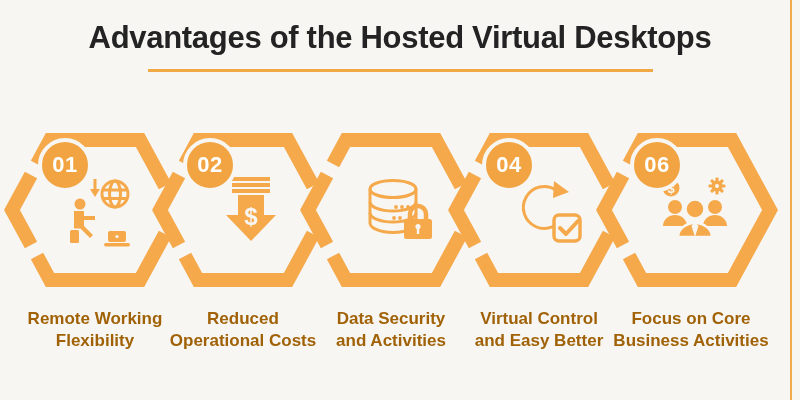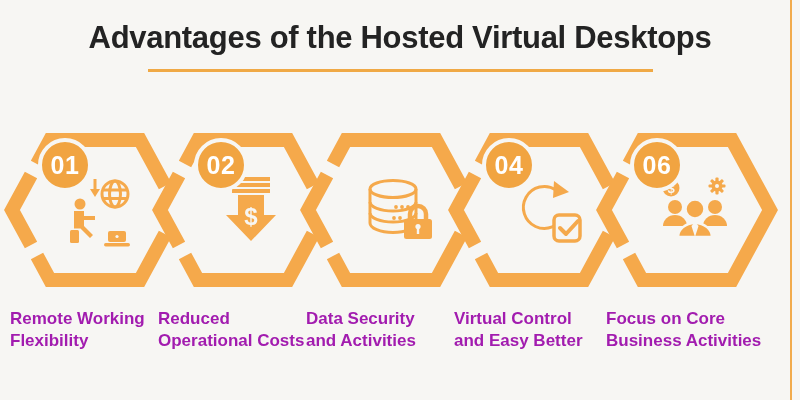--- a/index.html
+++ b/index.html
@@ -9,23 +9,23 @@
   .title{margin:0;padding-top:20px;text-align:center;font-size:31px;font-weight:700;
          color:#232323;letter-spacing:-0.3px;}
   .title-underline{width:505px;height:3px;background:#f0a945;margin:13px auto 0 auto;}
   .chain-svg{position:absolute;left:0;top:100px;width:800px;height:200px;}
   .hex-stroke{fill:none;stroke:#f5a94b;stroke-width:14;stroke-linejoin:miter;stroke-linecap:butt;}
   .icon-fill{fill:#f5a94b;}
   .icon-line{fill:none;stroke:#f5a94b;stroke-width:3;}
   .badge{position:absolute;top:138px;width:46px;height:46px;border-radius:50%;
          background:#f1a441;border:4px solid #f7f6f3;box-sizing:content-box;
          display:flex;align-items:center;justify-content:center;
-         color:#fff;font-size:25px;font-weight:700;letter-spacing:0.5px;}
-  .step-label{position:absolute;top:308px;width:170px;
-              font-size:17px;font-weight:700;line-height:1.28;color:#a21caf;}
+         color:#fff;font-size:22px;font-weight:700;letter-spacing:0.5px;}
+  .step-label{position:absolute;top:308px;width:170px;text-align:center;
+              font-size:17px;font-weight:700;line-height:1.28;color:#a16207;}
   .step-label span{display:block;}
   .right-border{position:absolute;top:0;right:8px;width:2px;height:400px;background:#f2ab4c;}
   svg text{font-family:"Liberation Sans", sans-serif;font-weight:bold;}
 </style>
 </head>
 <body>
 
 <div class="stage">
 
   <h1 class="title">Advantages of the Hosted Virtual Desktops</h1>
@@ -123,21 +123,21 @@
       <path class="icon-fill" d="M3 49 a12 11 0 0 1 24 0 Z"></path>
       <circle class="icon-fill" cx="55" cy="30" r="7"></circle>
       <path class="icon-fill" d="M43 49 a12 11 0 0 1 24 0 Z"></path>
       <circle cx="35" cy="32" r="9.5" fill="#f5a94b" stroke="#f7f6f3" stroke-width="2.5"></circle>
       <path d="M18 60 a17 14 0 0 1 34 0 Z" fill="#f5a94b" stroke="#f7f6f3" stroke-width="2.5"></path>
       <polygon points="35,45 31.5,49 35,60 38.5,49" fill="#f7f6f3"></polygon>
     </g>
   </svg>
 
   <div class="badge" style="left:38px">01</div>
-  <div class="badge" style="left:194px">02</div>
+  <div class="badge" style="left:183px">02</div>
   <div class="badge" style="left:482px">04</div>
   <div class="badge" style="left:630px">06</div>
 
   <div class="step-label" style="left:10px">
     <span>Remote Working</span>
     <span>Flexibility</span>
   </div>
   <div class="step-label" style="left:158px">
     <span>Reduced</span>
     <span>Operational Costs</span>

